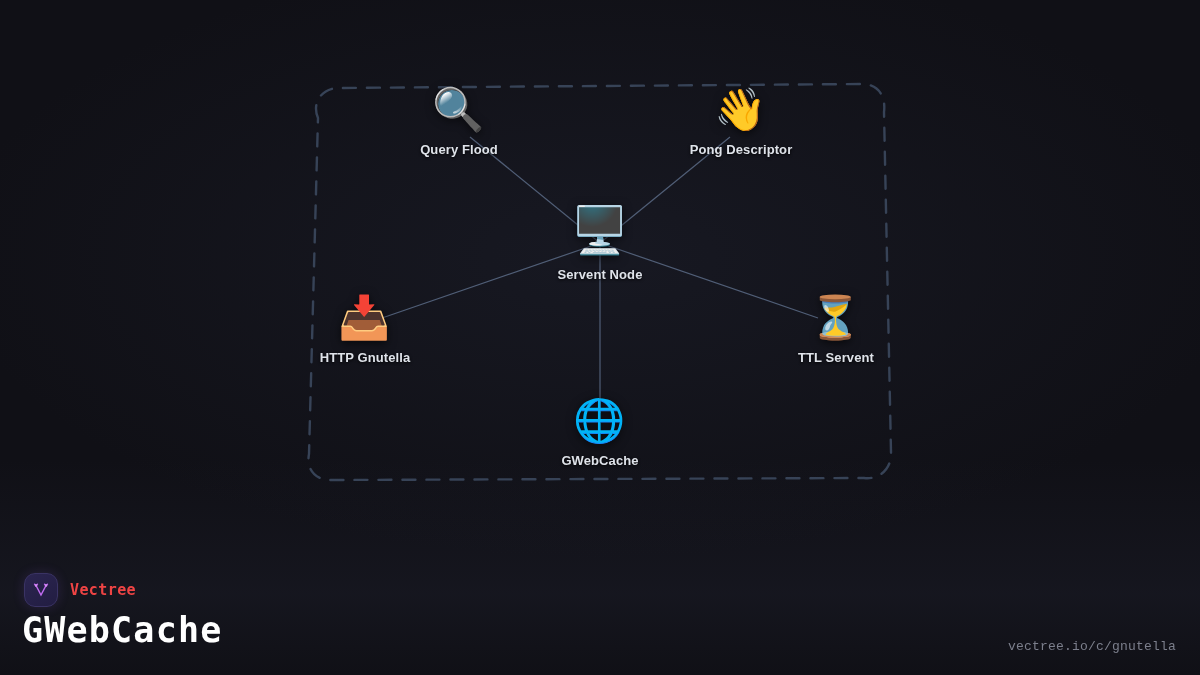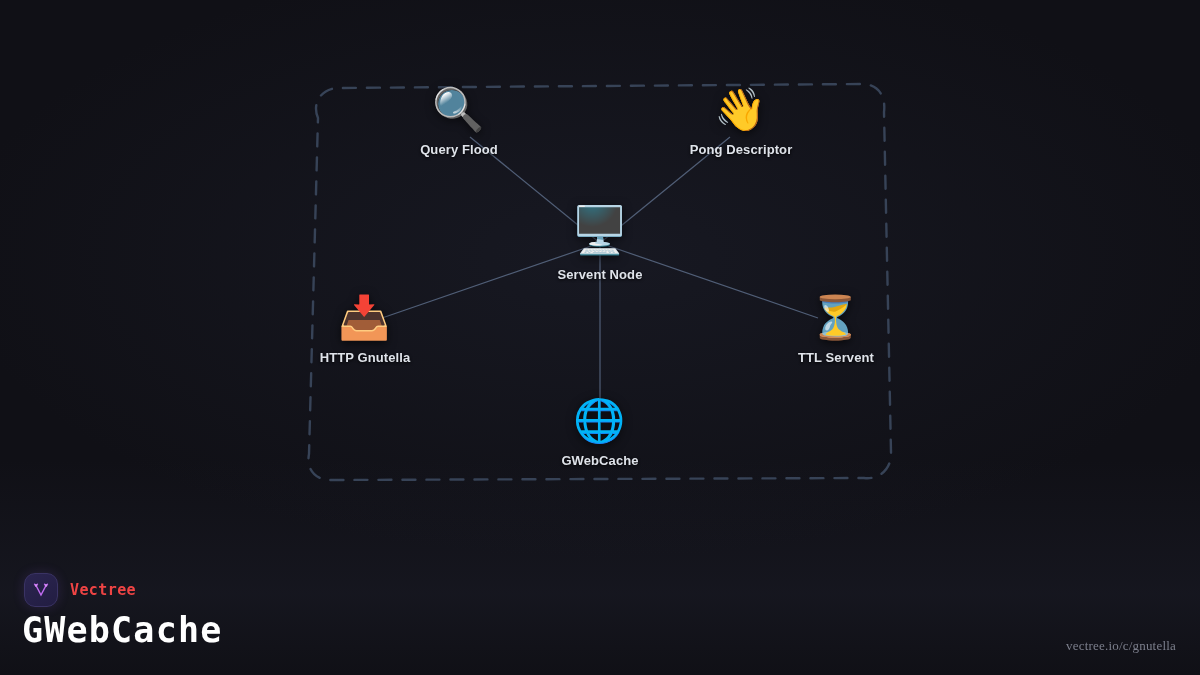--- a/index.html
+++ b/index.html
@@ -67,21 +67,21 @@
     color:#ef4444; letter-spacing:0.4px;
   }
   #page-title {
     position:absolute; left:22px; top:55px;
     font-family:"DejaVu Sans Mono", monospace;
     font-size:35px; font-weight:bold;
     color:#ffffff; letter-spacing:1.2px;
   }
   #footer-url {
     position:absolute; right:24px; bottom:21px;
-    font-family:Liberation Serif, serif;
+    font-family:Liberation Mono, monospace;
     font-size:13px;
     color:#7c7f8c; letter-spacing:0.2px;
   }
 </style>
 </head>
 <body>
 
 <div id="bg-vignette"></div>
 
 <div id="graph">

